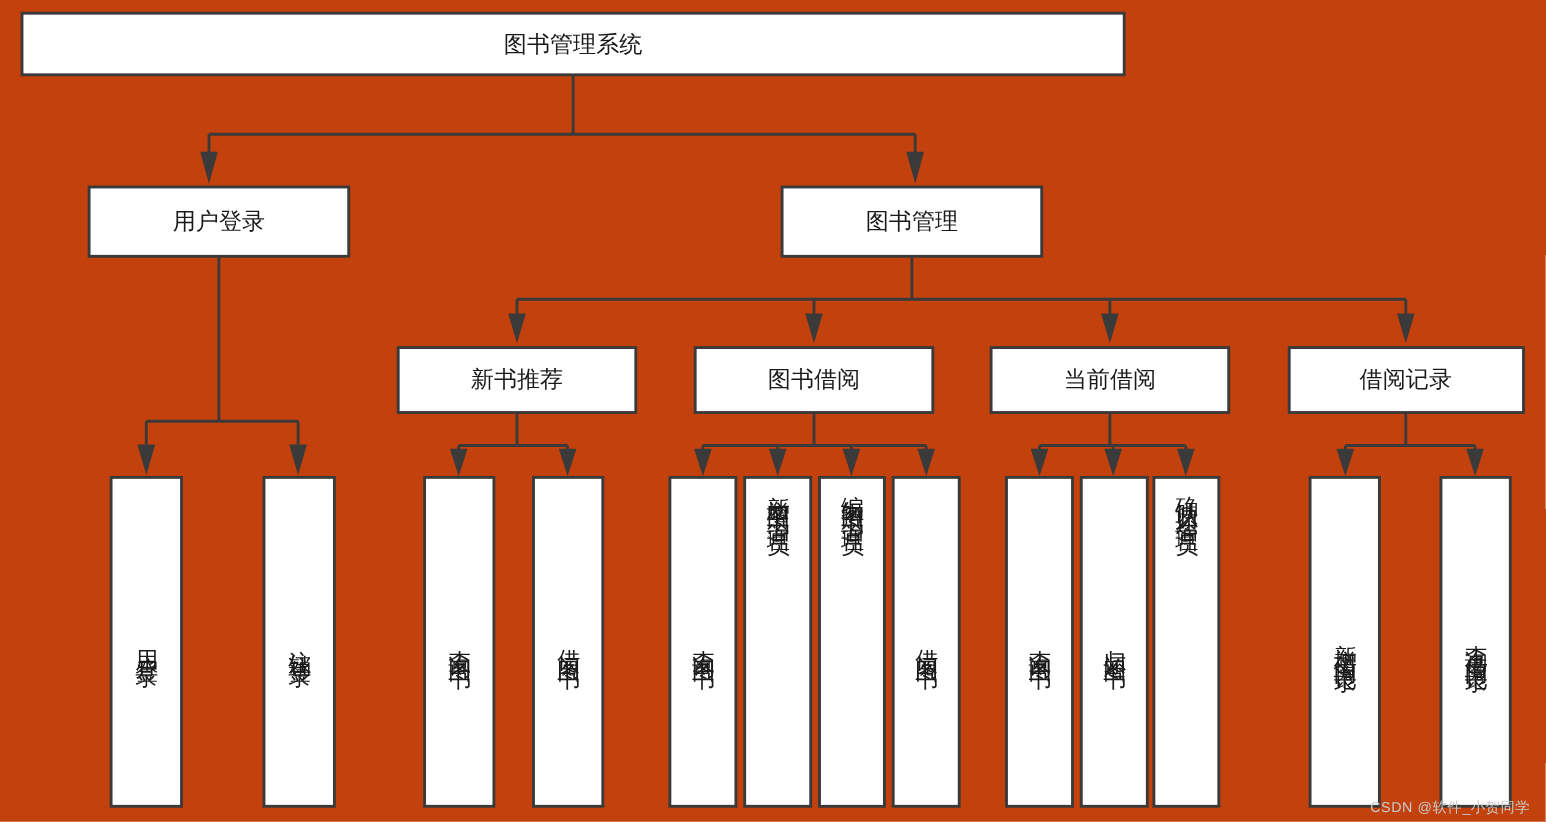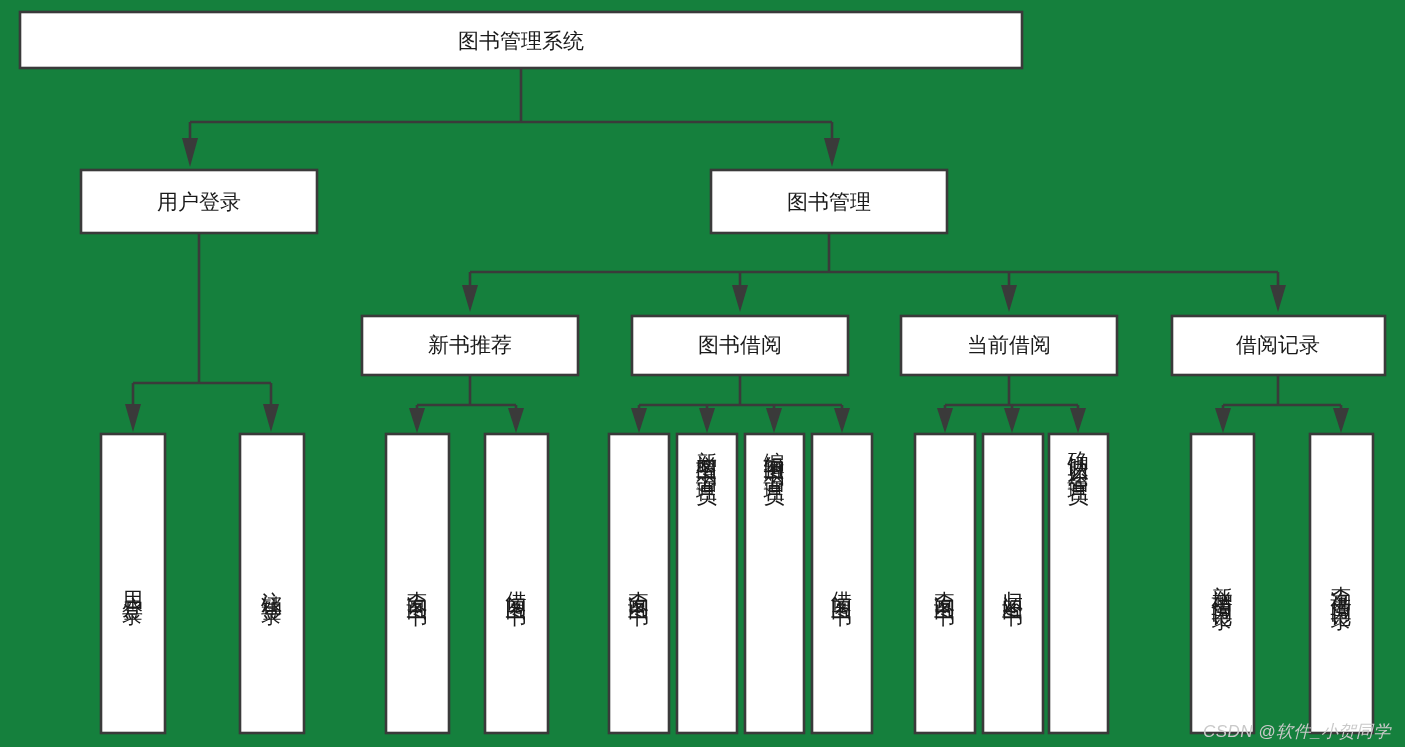--- a/index.html
+++ b/index.html
@@ -10,21 +10,21 @@
   body {
     width: 1405px;
     height: 747px;
     overflow: hidden;
     font-family: "Liberation Sans", "DejaVu Sans", sans-serif;
   }
   #diagram-root {
     position: relative;
     width: 1405px;
     height: 747px;
-    background: #15803d;
+    background: #c2410c;
   }
   svg#tree-svg {
     position: absolute;
     left: 0;
     top: 0;
     width: 1405px;
     height: 747px;
     display: block;
   }
   .node-box {
@@ -64,25 +64,24 @@
     line-height: 1.0;
     color: #1a1a1a;
     letter-spacing: 5px;
     white-space: nowrap;
   }
   .watermark {
     position: absolute;
     right: 14px;
     bottom: 4px;
     font-family: "Liberation Sans", "DejaVu Sans", sans-serif;
-    font-size: 17px;
+    font-size: 13px;
     color: #c9c9c9;
     white-space: nowrap;
     letter-spacing: 0.5px;
-    font-style: italic;
   }
 </style>
 </head>
 <body>
 
 <div id="diagram-root">
 
   <svg id="tree-svg" viewBox="0 0 1405 747">
 
     <g>

